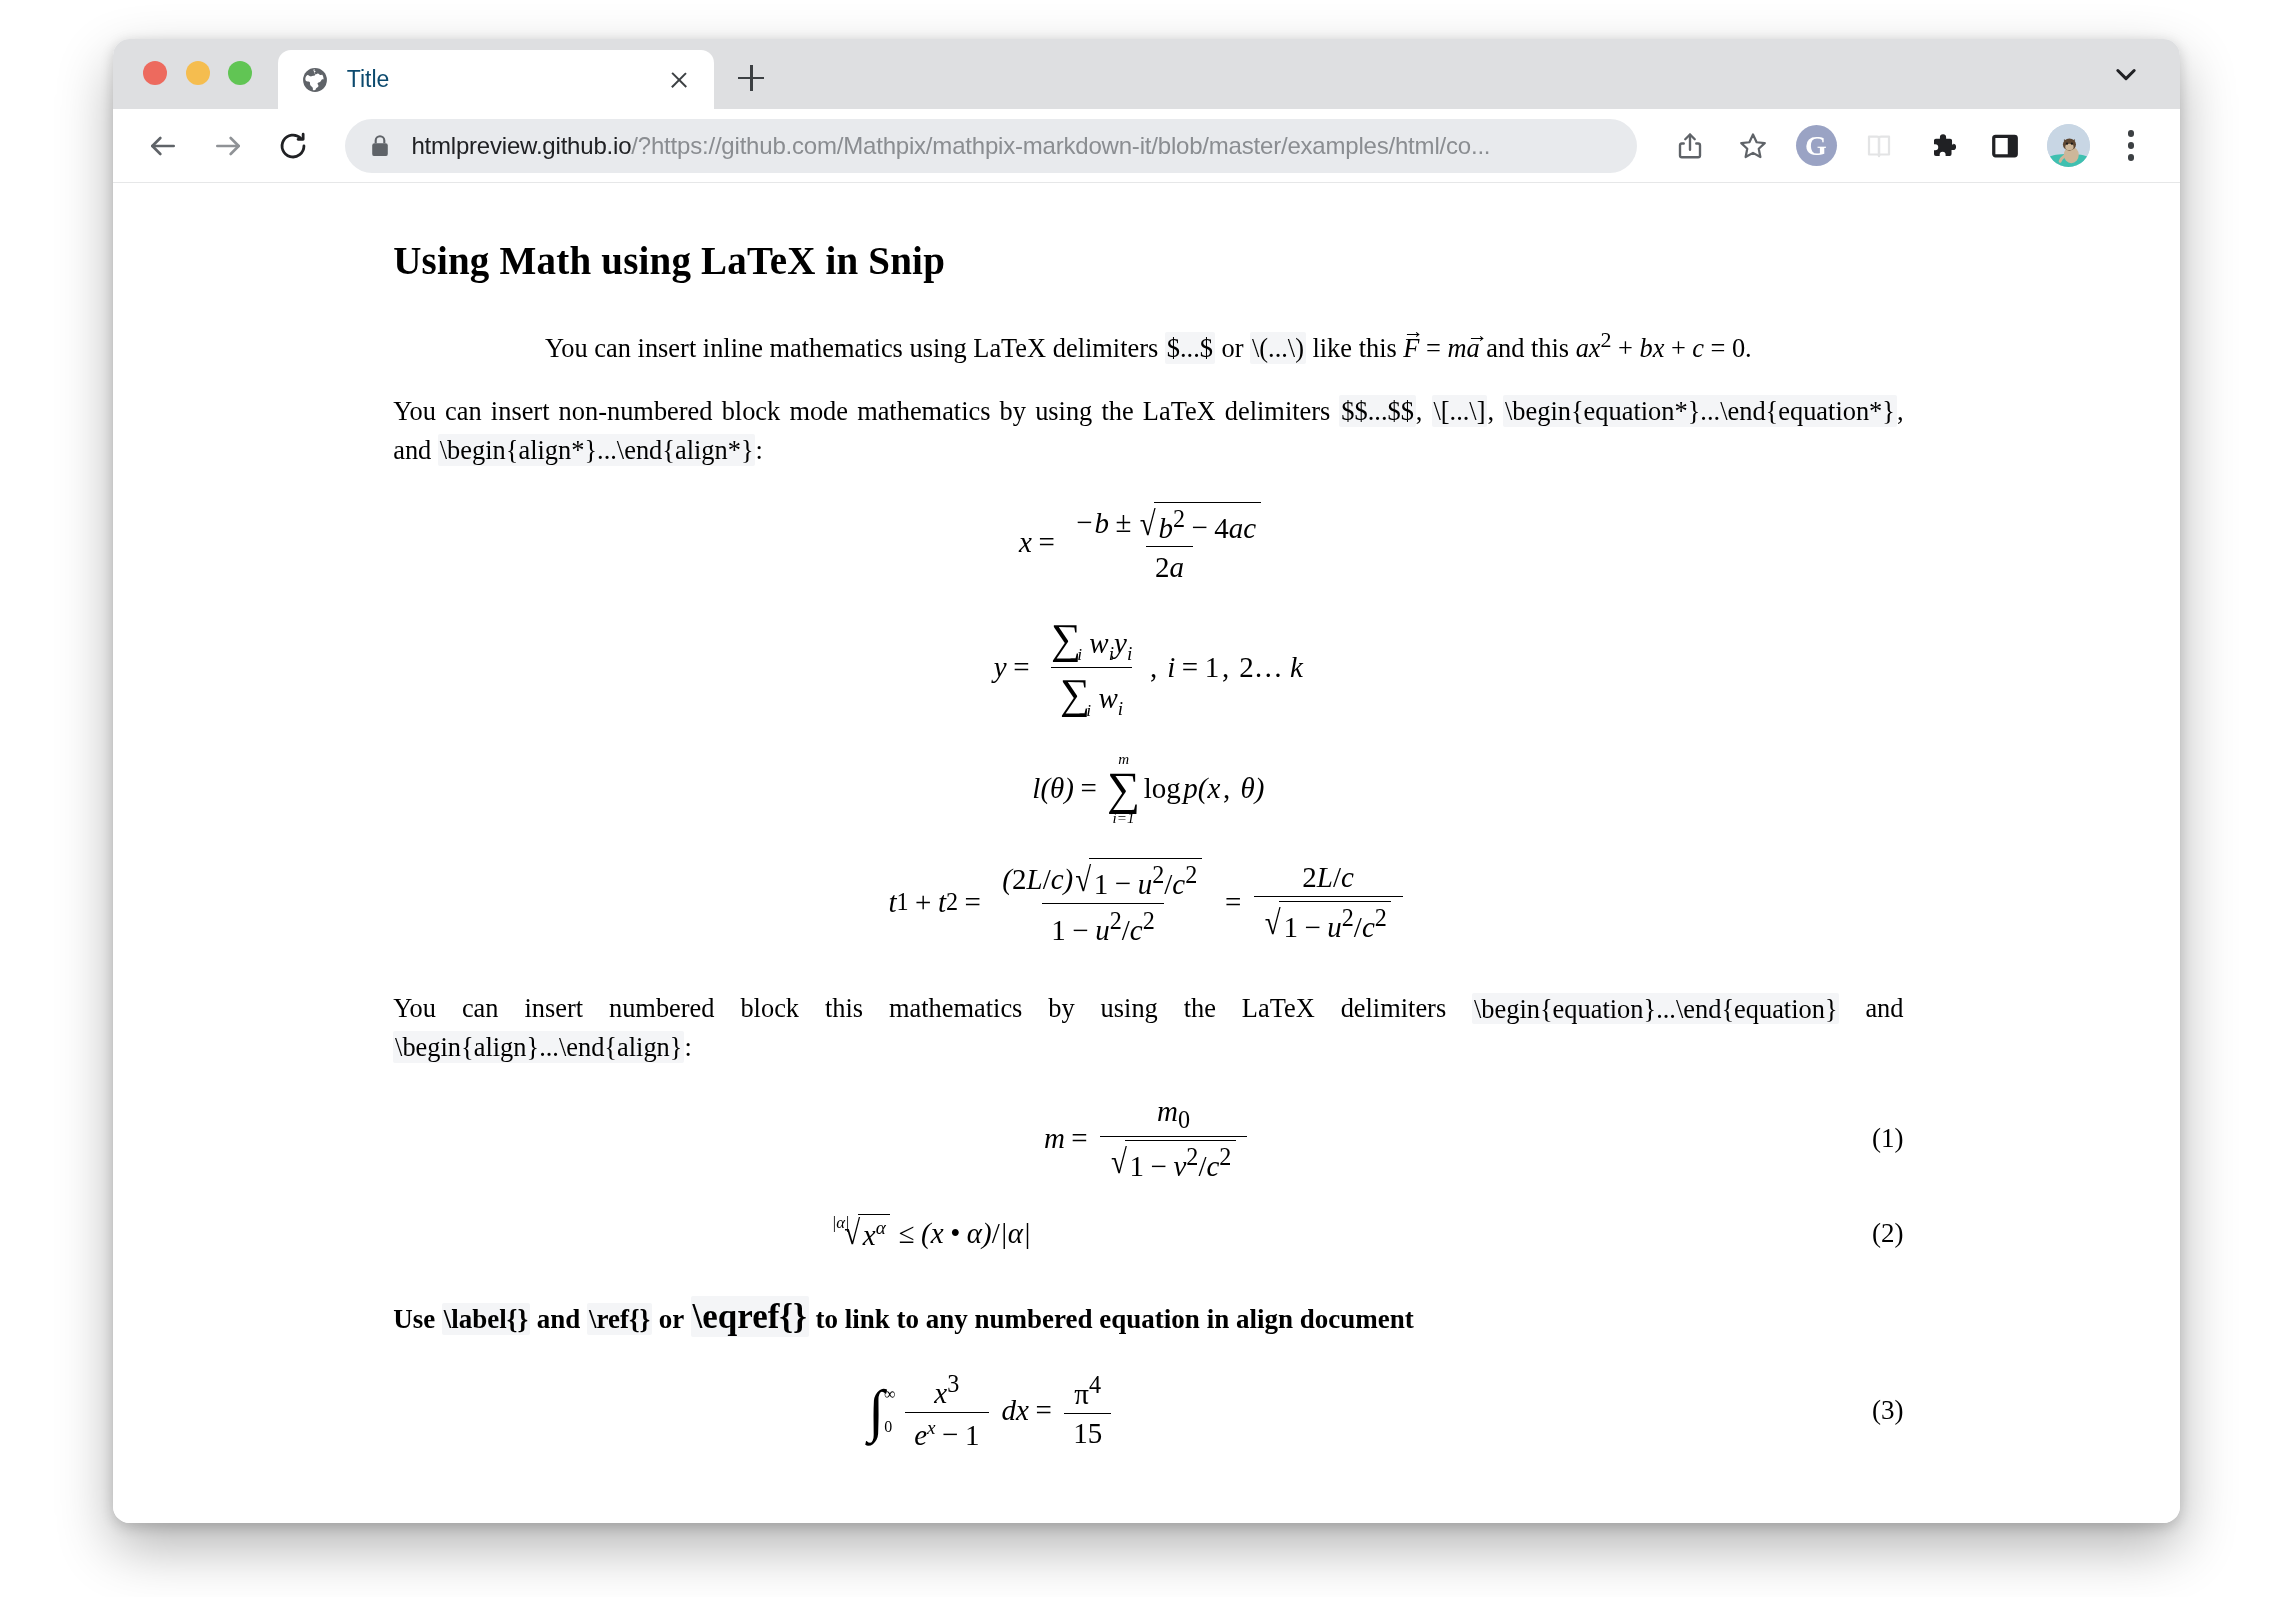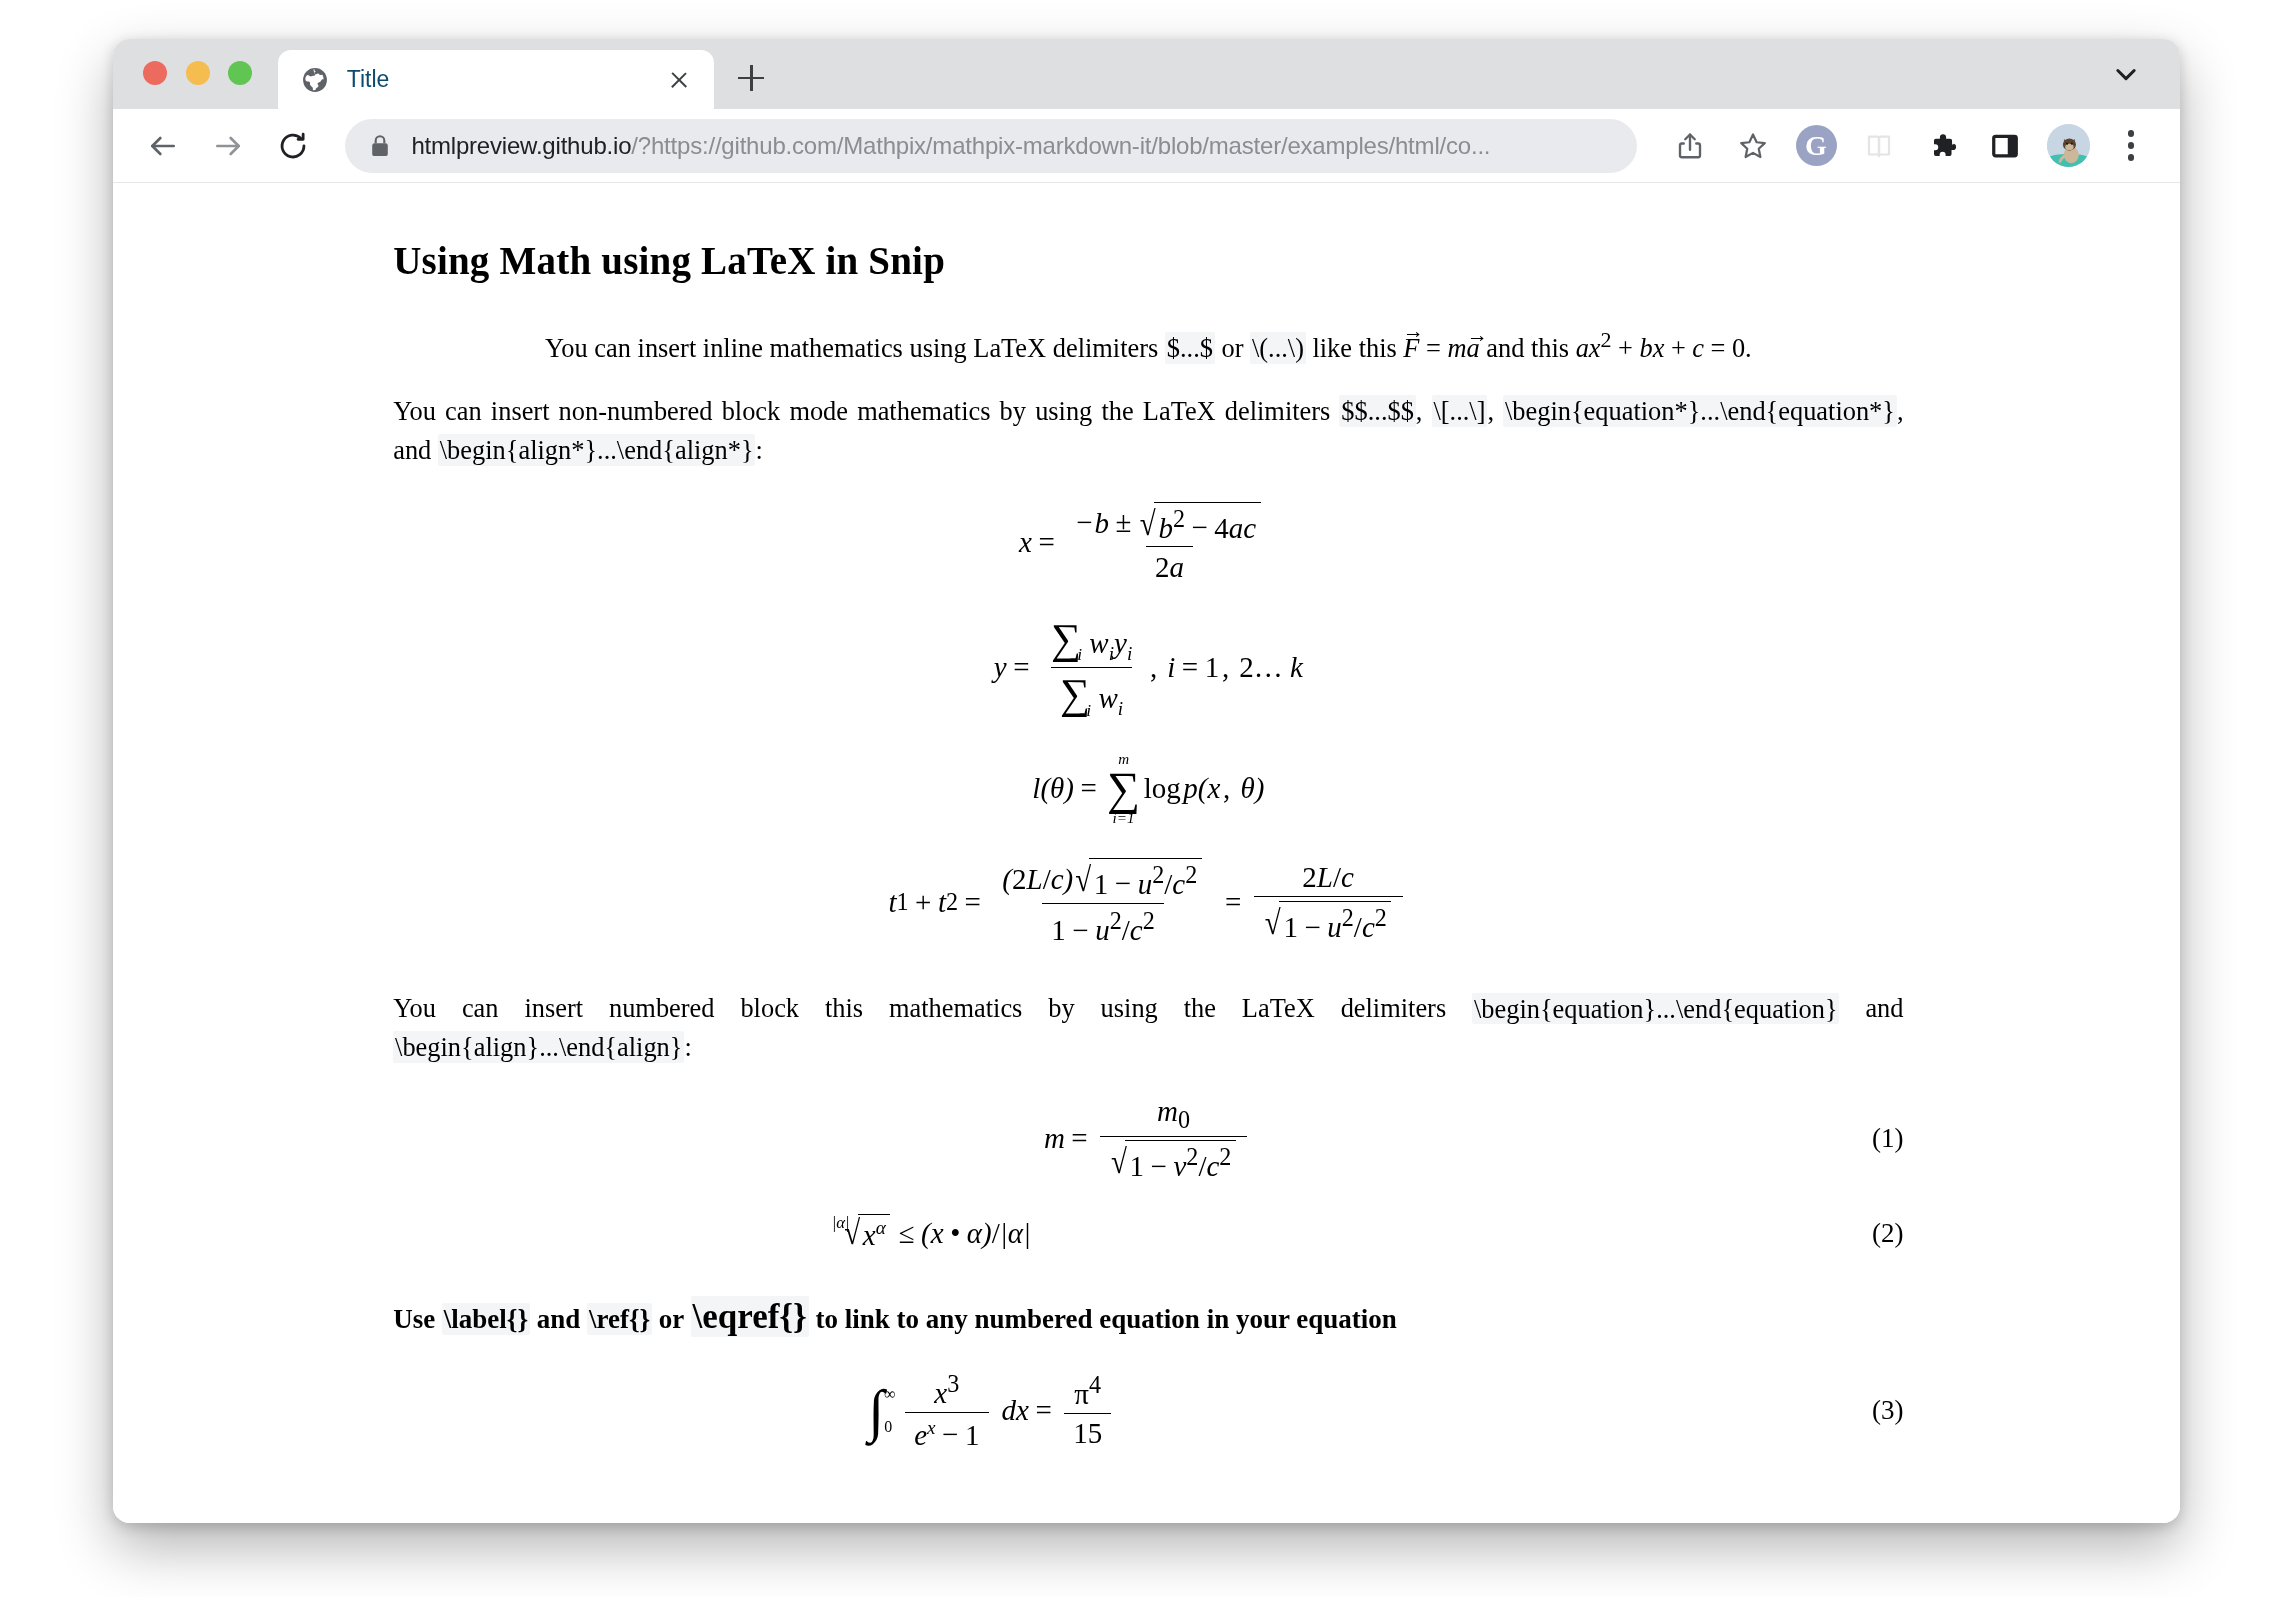--- a/index.html
+++ b/index.html
@@ -556,21 +556,21 @@
               <span class="sqrt">
                   <span style="font-size:0.58em;font-style:italic;align-self:flex-start;margin-right:-5.6px;margin-top:-0.1em">|α|</span>
                   <span class="radsign">√</span>
                   <span class="radicand">x<sup class="m">α</sup></span>
                 </span>
               <span class="op">≤</span>(x<span class="op">•</span>α)<span class="rm">/</span>|α|
             </span>
             <span class="eqnum">(2)</span>
           </div>
 
-          <h3 class="doc-subhead"><span>Use </span><code class="tex" style="font-weight:bold;font-size:27px">\label{}</code><span> and </span><code class="tex" style="font-weight:bold;font-size:27px">\ref{}</code><span> or </span><code class="tex" style="font-weight:bold;font-size:35px">\eqref{}</code><span> to link to any numbered equation in your equation</span></h3>
+          <h3 class="doc-subhead"><span>Use </span><code class="tex" style="font-weight:bold;font-size:27px">\label{}</code><span> and </span><code class="tex" style="font-weight:bold;font-size:27px">\ref{}</code><span> or </span><code class="tex" style="font-weight:bold;font-size:35px">\eqref{}</code><span> to link to any numbered equation in align document</span></h3>
 
 
           <div class="block-eq" style="margin:33px 0 0 0">
             <span class="eqbody math" style="margin-left:-315px">
               <span class="bigop">
                   <span class="sym intg" style="font-style:italic">∫</span>
                 </span><span class="intlim">
                   <span class="top rm">∞</span>
                   <span class="bot rm">0</span>
                 </span>

